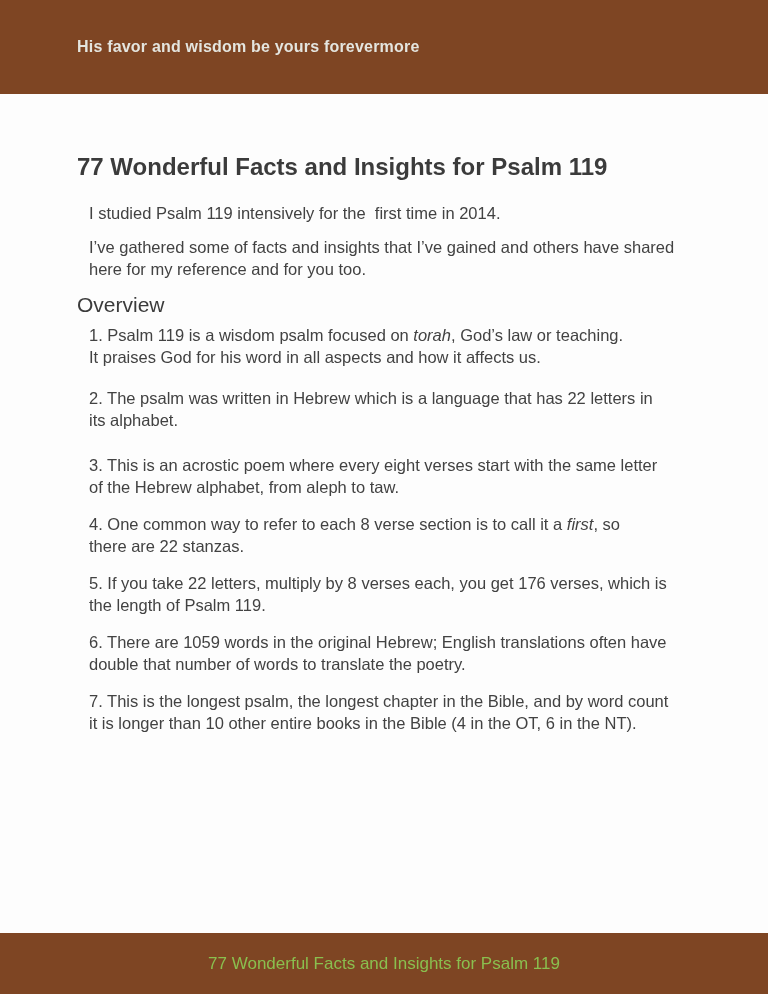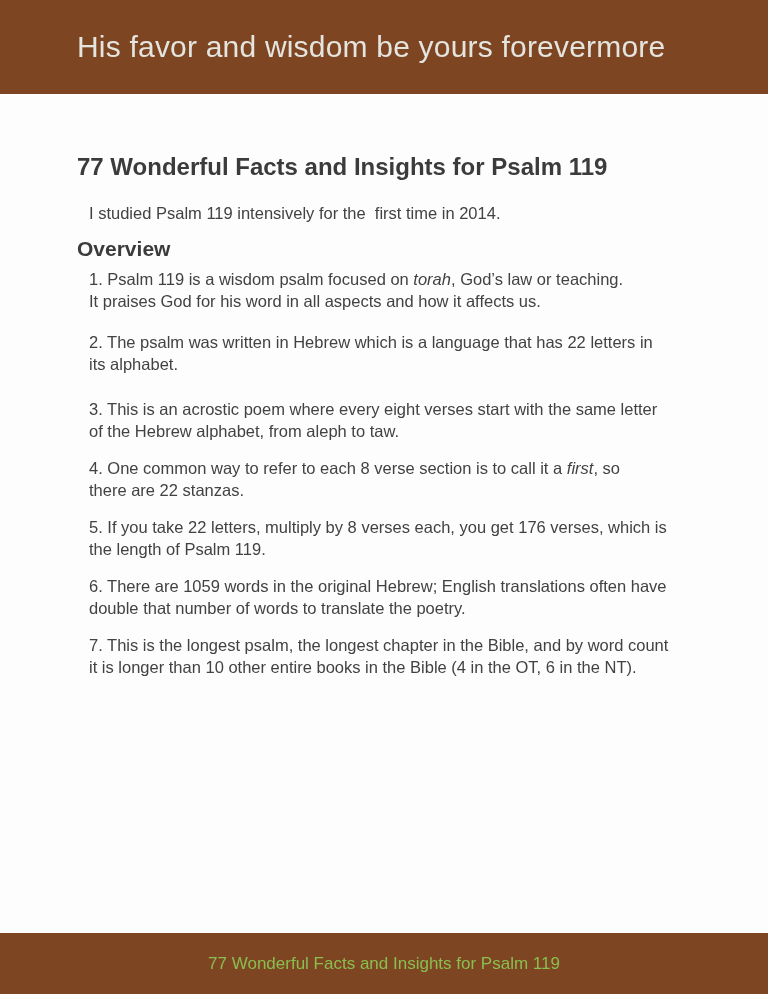--- a/index.html
+++ b/index.html
@@ -17,22 +17,22 @@
   .page-header {
     height: 94px;
     background: #7e4523;
     display: flex;
     align-items: center;
     padding-left: 77px;
     box-sizing: border-box;
   }
   .page-header .header-title {
     color: #e4e5df;
-    font-size: 30px;
-    font-weight: normal;
+    font-size: 16px;
+    font-weight: bold;
     letter-spacing: 0.2px;
   }
   .content {
     padding: 0 70px 0 77px;
   }
   h1.article-title {
     margin: 58px 0 0 0;
     font-size: 24px;
     line-height: 29px;
     font-weight: bold;
@@ -44,21 +44,21 @@
     line-height: 22px;
     color: #424242;
     white-space: pre-wrap;
   }
   .intro p.intro-para { margin-top: 21px; }
   .intro p.intro-para + p.intro-para { margin-top: 11px; }
   h2.section-heading {
     margin: 11px 0 6px 0;
     font-size: 21px;
     line-height: 26px;
-    font-weight: bold;
+    font-weight: normal;
     color: #3b3b3b;
   }
   .facts p.fact { margin-top: 15px; }
   .facts p.fact:first-child { margin-top: 0; }
   .facts p.fact:nth-child(2) { margin-top: 19px; }
   .facts p.fact:nth-child(3) { margin-top: 23px; }
   .facts em { font-style: italic; }
   .page-footer {
     position: absolute;
     left: 0;
@@ -79,20 +79,21 @@
 <body>
 
 <header class="page-header">
   <div class="header-title">His favor and wisdom be yours forevermore</div>
 </header>
 
 <main class="content">
   <h1 class="article-title">77 Wonderful Facts and Insights for Psalm 119</h1>
   <div class="intro">
       <p class="intro-para">I studied Psalm 119 intensively for the  first time in 2014.</p>
+      <p class="intro-para">I’ve gathered some of facts and insights that I’ve gained and others have shared<br>here for my reference and for you too.</p>
     </div>
   <h2 class="section-heading">Overview</h2>
   <div class="facts">
       <p class="fact">1. Psalm 119 is a wisdom psalm focused on <em>torah</em>, God’s law or teaching.<br>It praises God for his word in all aspects and how it affects us.</p>
       <p class="fact">2. The psalm was written in Hebrew which is a language that has 22 letters in<br>its alphabet.</p>
       <p class="fact">3. This is an acrostic poem where every eight verses start with the same letter<br>of the Hebrew alphabet, from aleph to taw.</p>
       <p class="fact">4. One common way to refer to each 8 verse section is to call it a <em>first</em>, so<br>there are 22 stanzas.</p>
       <p class="fact">5. If you take 22 letters, multiply by 8 verses each, you get 176 verses, which is<br>the length of Psalm 119.</p>
       <p class="fact">6. There are 1059 words in the original Hebrew; English translations often have<br>double that number of words to translate the poetry.</p>
       <p class="fact">7. This is the longest psalm, the longest chapter in the Bible, and by word count<br>it is longer than 10 other entire books in the Bible (4 in the OT, 6 in the NT).</p>

